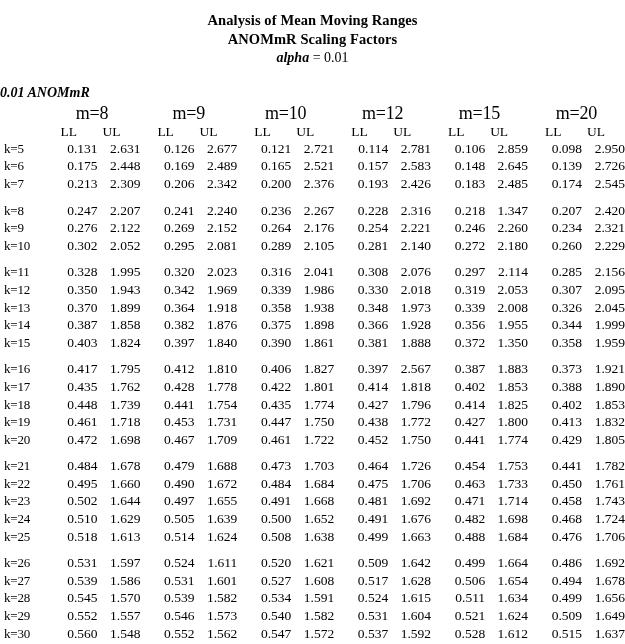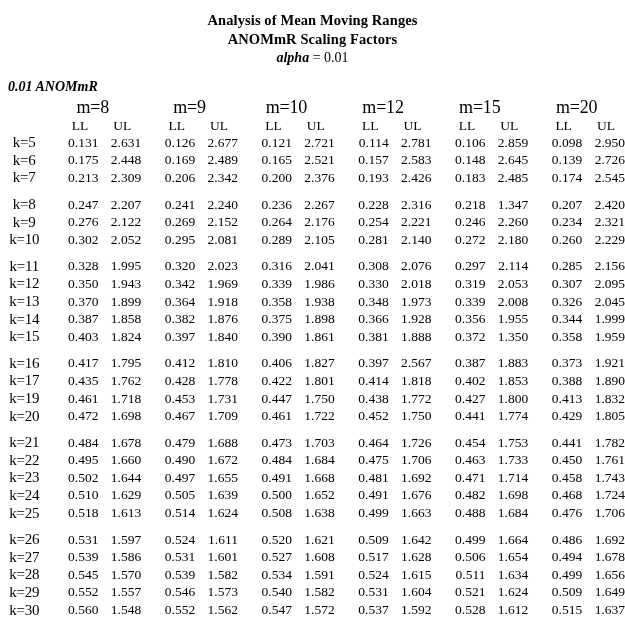--- a/index.html
+++ b/index.html
@@ -40,22 +40,22 @@
     font-weight: bold;
     font-style: italic;
   }
   .alpha-val {
     font-weight: normal;
     font-style: normal;
   }
 
   
   .section-label {
-    margin-top: 12px;
-    padding-left: 8px;
+    margin-top: 18px;
+    padding-left: 0;
     font-size: 14px;
     font-weight: bold;
     font-style: italic;
   }
 
   
   table.factors {
     border-collapse: collapse;
     margin-top: 2px;
     margin-left: 4px;
@@ -64,22 +64,22 @@
 
   table.factors td, table.factors th {
     padding: 0;
     font-weight: normal;
     white-space: nowrap;
   }
 
   
   .kcell {
     font-weight: bold;
-    font-size: 15px;
-    text-align: center;
+    font-size: 13px;
+    text-align: left;
     padding-right: 10px;
     width: 44px;
     letter-spacing: -0.2px;
   }
 
   
   .vcell {
     text-align: right;
     font-size: 13.5px;
     padding-left: 2px;
@@ -96,21 +96,21 @@
   
   .mhead {
     text-align: center;
     font-weight: bold;
     font-size: 18px;
     padding-bottom: 1px;
     letter-spacing: -0.2px;
   }
   
   .subhead {
-    text-align: center;
+    text-align: left;
     font-weight: bold;
     font-size: 13.5px;
     padding-bottom: 3px;
   }
   .subhead.ll { padding-left: 17px; }
   .subhead.ul { padding-left: 5px; }
 
   tr.row { height: 17.6px; }
   tr.spacer td { height: 9px; line-height: 9px; font-size: 1px; }
 </style>
@@ -355,20 +355,35 @@
           <td class="vcell ll">0.422</td>
           <td class="vcell ul">1.801</td>
           <td class="vcell ll">0.414</td>
           <td class="vcell ul">1.818</td>
           <td class="vcell ll">0.402</td>
           <td class="vcell ul">1.853</td>
           <td class="vcell ll">0.388</td>
           <td class="vcell ul">1.890</td>
         </tr>
         <tr class="row">
+          <td class="kcell">k=18</td>
+          <td class="vcell ll">0.448</td>
+          <td class="vcell ul">1.739</td>
+          <td class="vcell ll">0.441</td>
+          <td class="vcell ul">1.754</td>
+          <td class="vcell ll">0.435</td>
+          <td class="vcell ul">1.774</td>
+          <td class="vcell ll">0.427</td>
+          <td class="vcell ul">1.796</td>
+          <td class="vcell ll">0.414</td>
+          <td class="vcell ul">1.825</td>
+          <td class="vcell ll">0.402</td>
+          <td class="vcell ul">1.853</td>
+        </tr>
+        <tr class="row">
           <td class="kcell">k=19</td>
           <td class="vcell ll">0.461</td>
           <td class="vcell ul">1.718</td>
           <td class="vcell ll">0.453</td>
           <td class="vcell ul">1.731</td>
           <td class="vcell ll">0.447</td>
           <td class="vcell ul">1.750</td>
           <td class="vcell ll">0.438</td>
           <td class="vcell ul">1.772</td>
           <td class="vcell ll">0.427</td>

